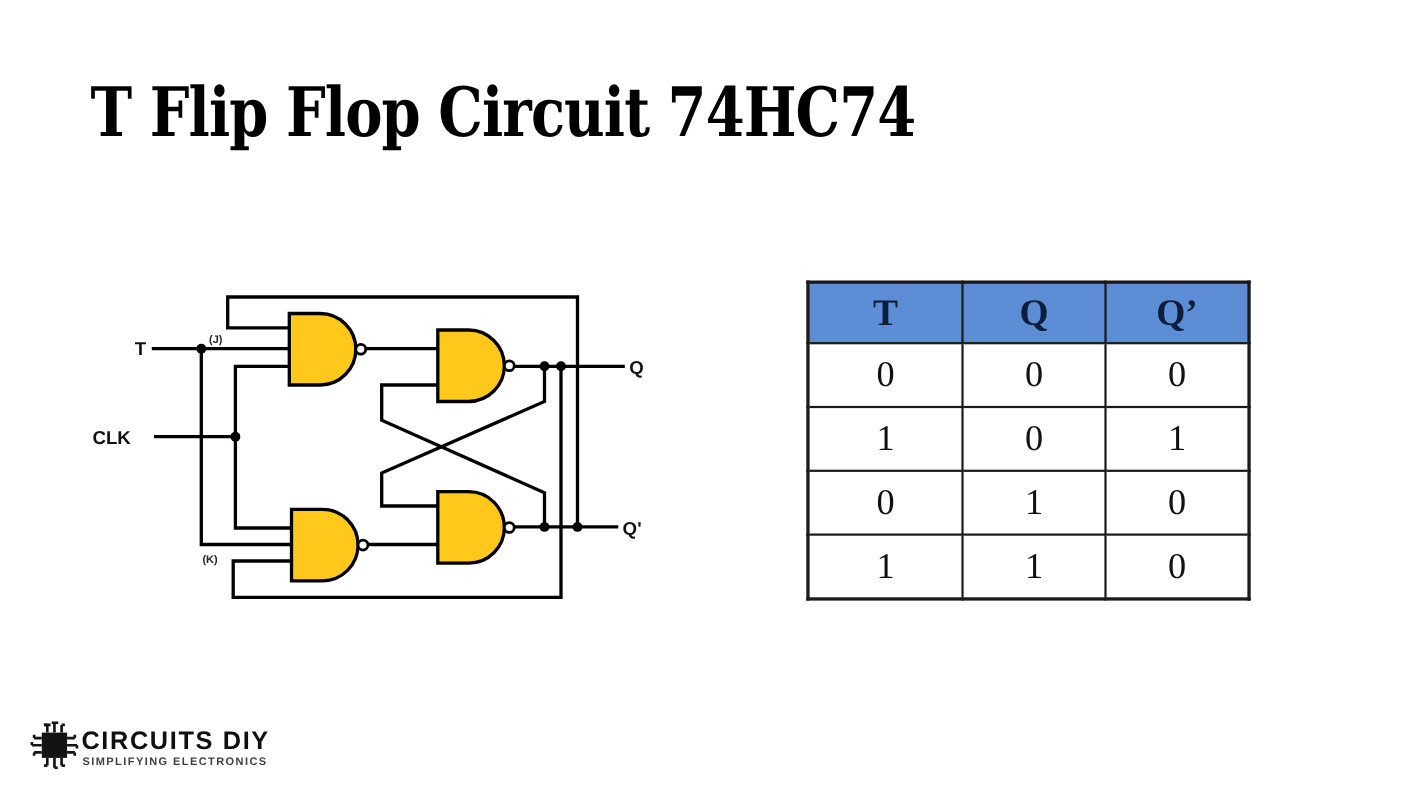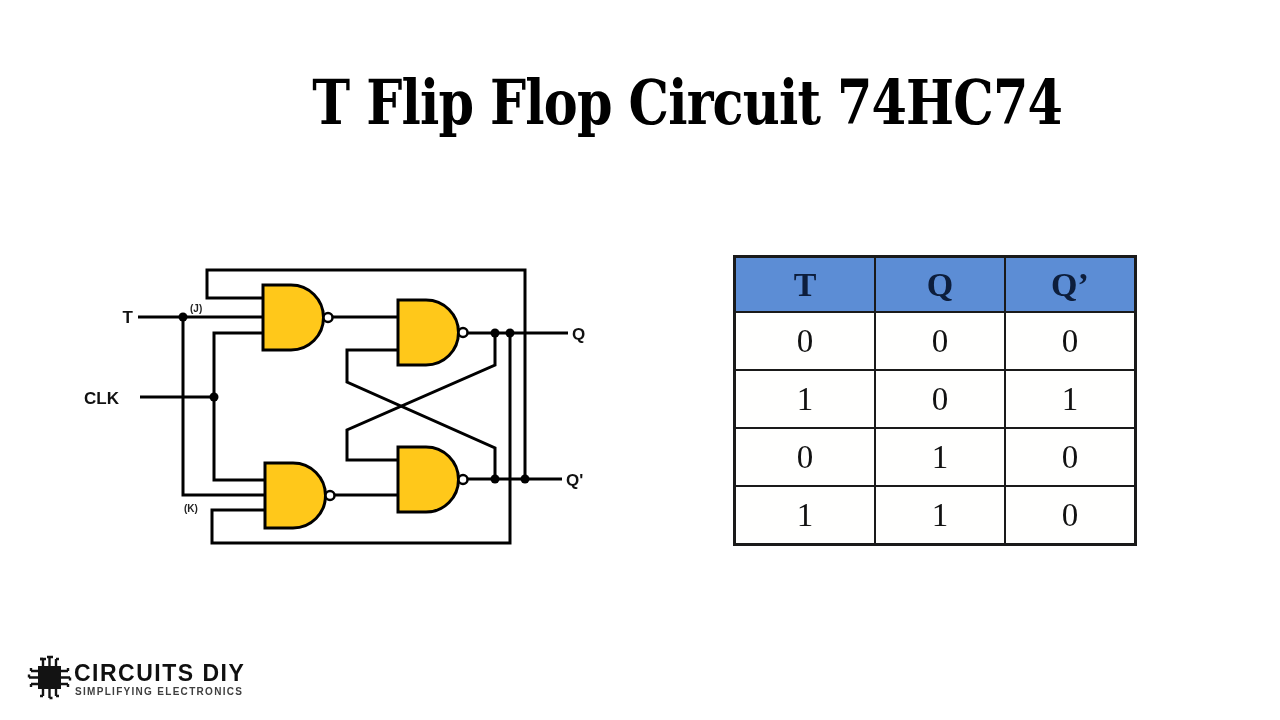--- a/index.html
+++ b/index.html
@@ -2,21 +2,21 @@
 <html><head>
 <meta charset="utf-8">
 <style>
   html,body{margin:0;padding:0;}
   body{
     width:1280px;height:720px;position:relative;background:#ffffff;
     font-family:"Liberation Sans",sans-serif;overflow:hidden;
   }
   
   .title-wrap{
-    position:absolute;left:0;top:66px;width:1096px;text-align:right;padding-left:48px;
+    position:absolute;left:0;top:66px;width:1096px;text-align:left;
   }
   .title-wrap h1{
     margin:0;display:inline-block;
     font-family:"DejaVu Serif",serif;font-weight:bold;
     font-size:62px;letter-spacing:-1px;color:#000;
     transform:scaleX(0.82);transform-origin:center;
     white-space:nowrap;
   }
   
   .circuit-svg{position:absolute;left:0;top:0;}

